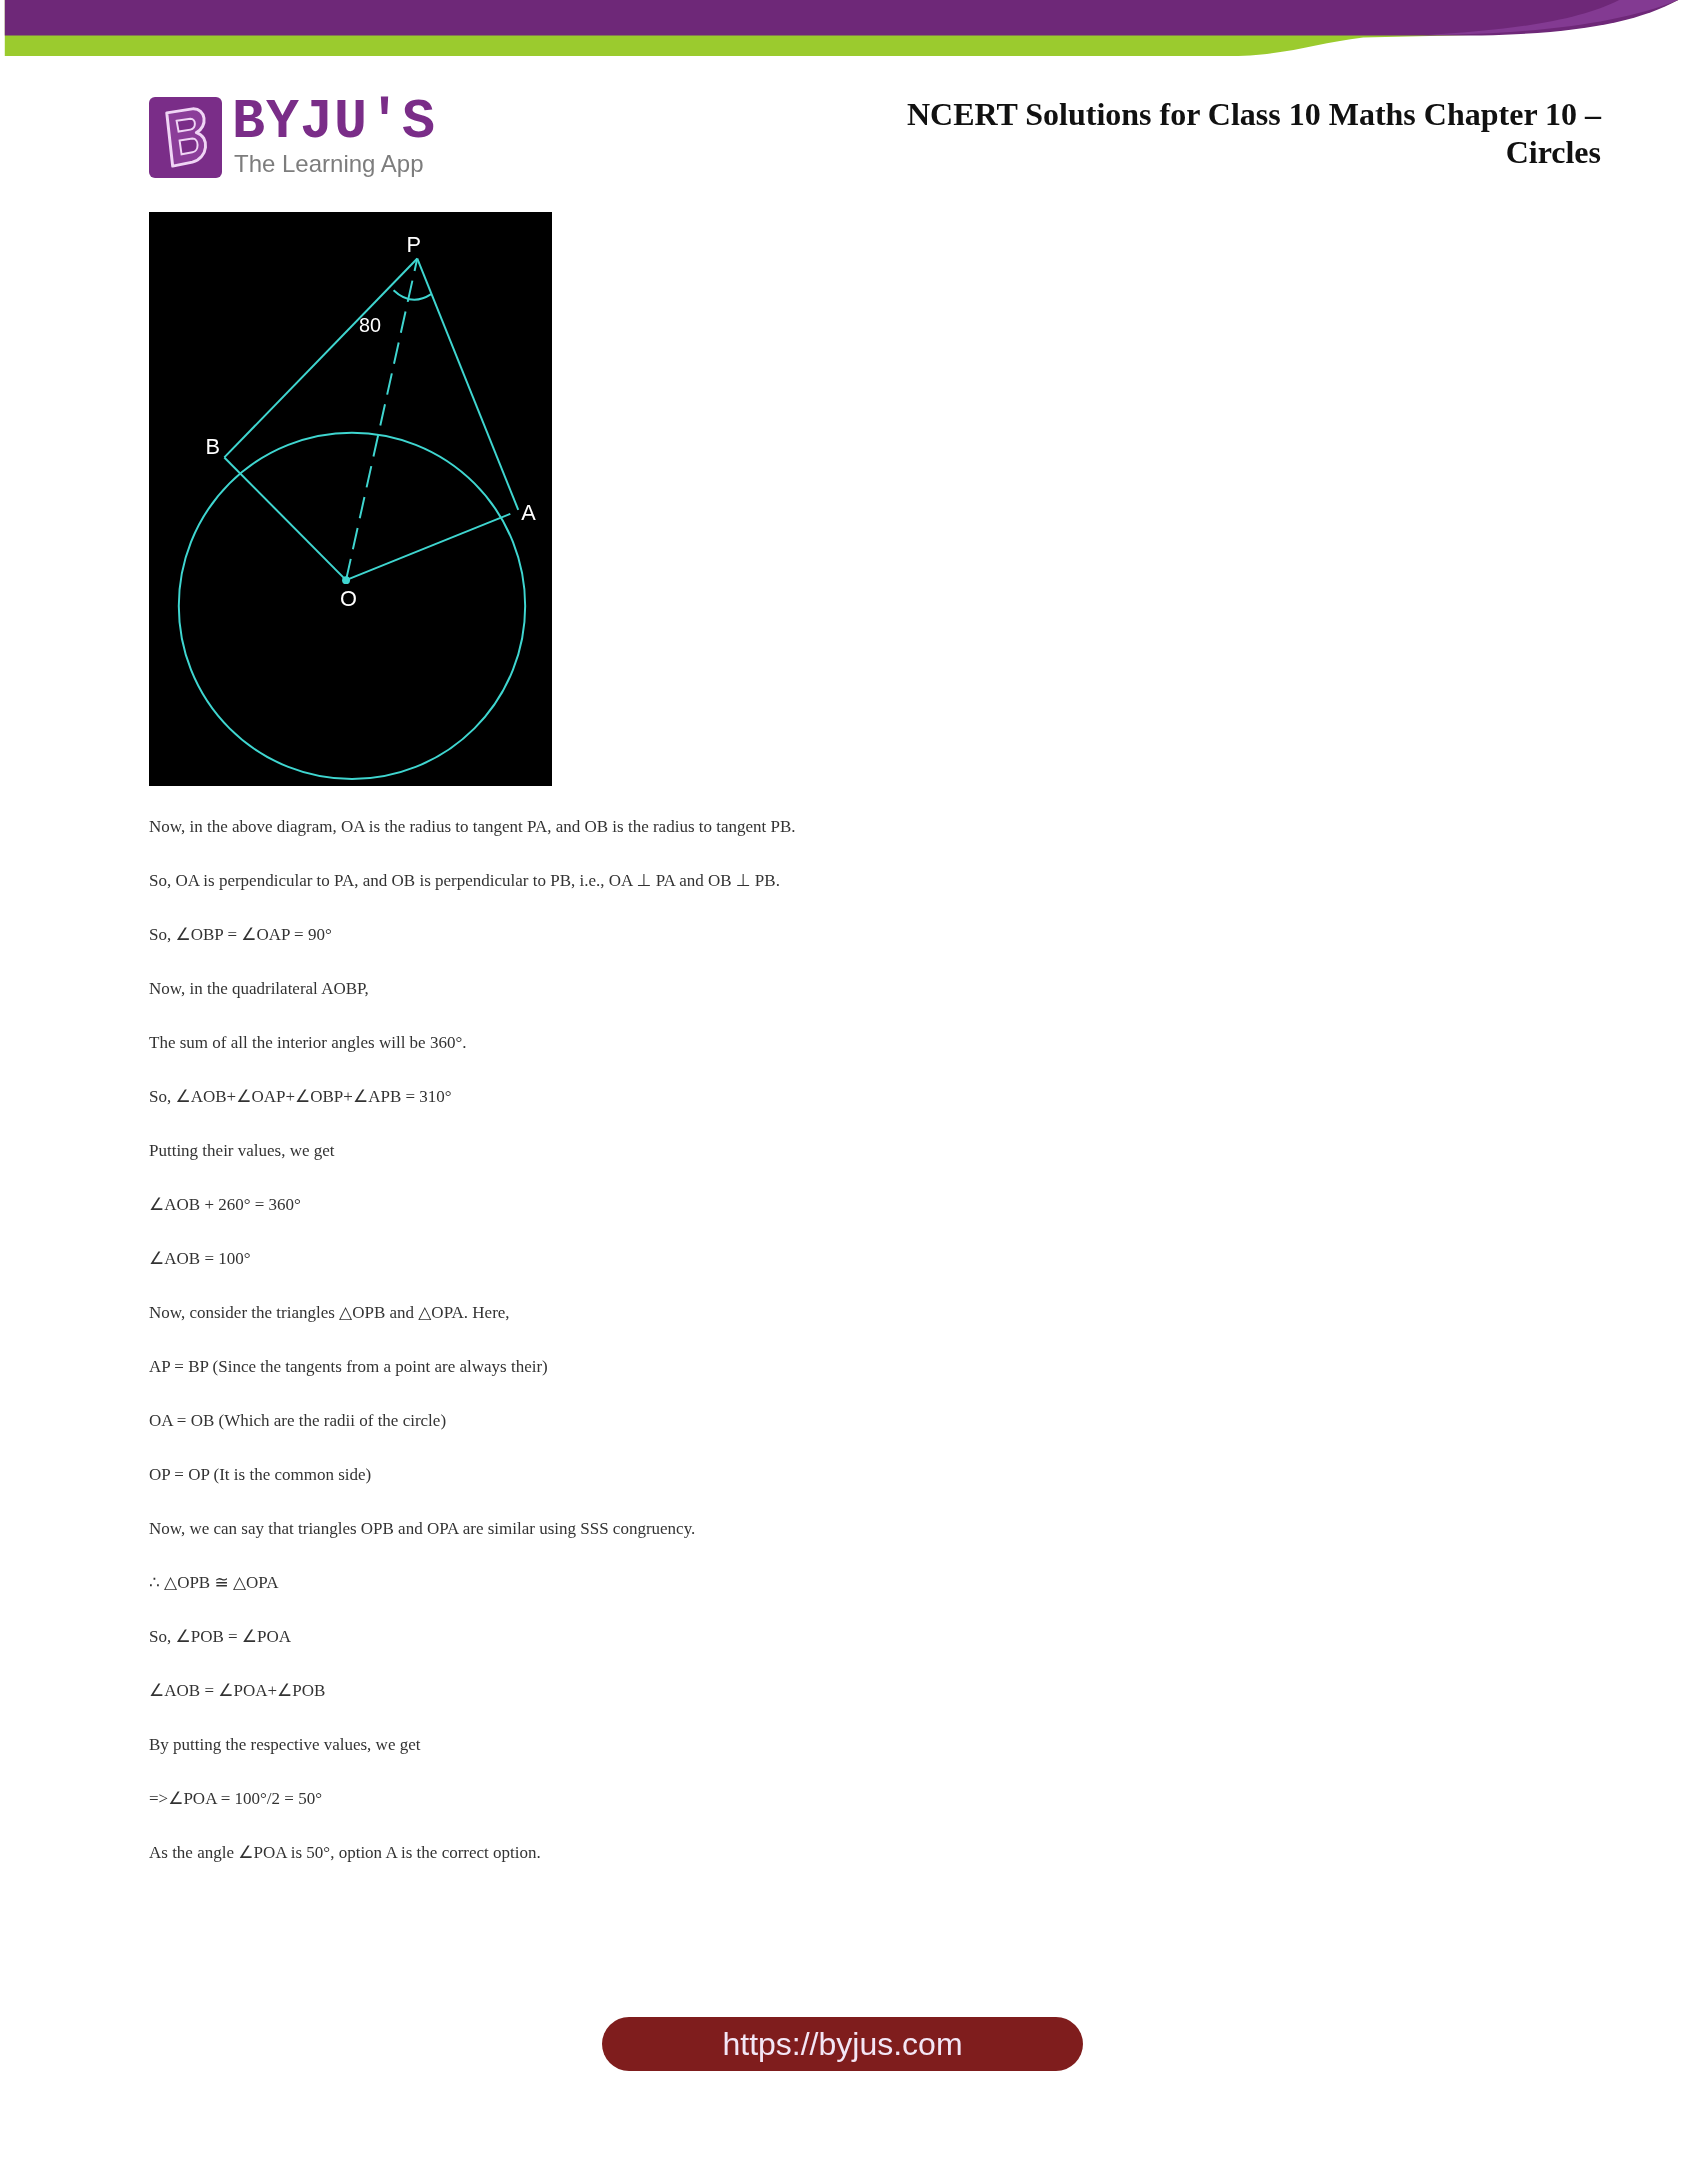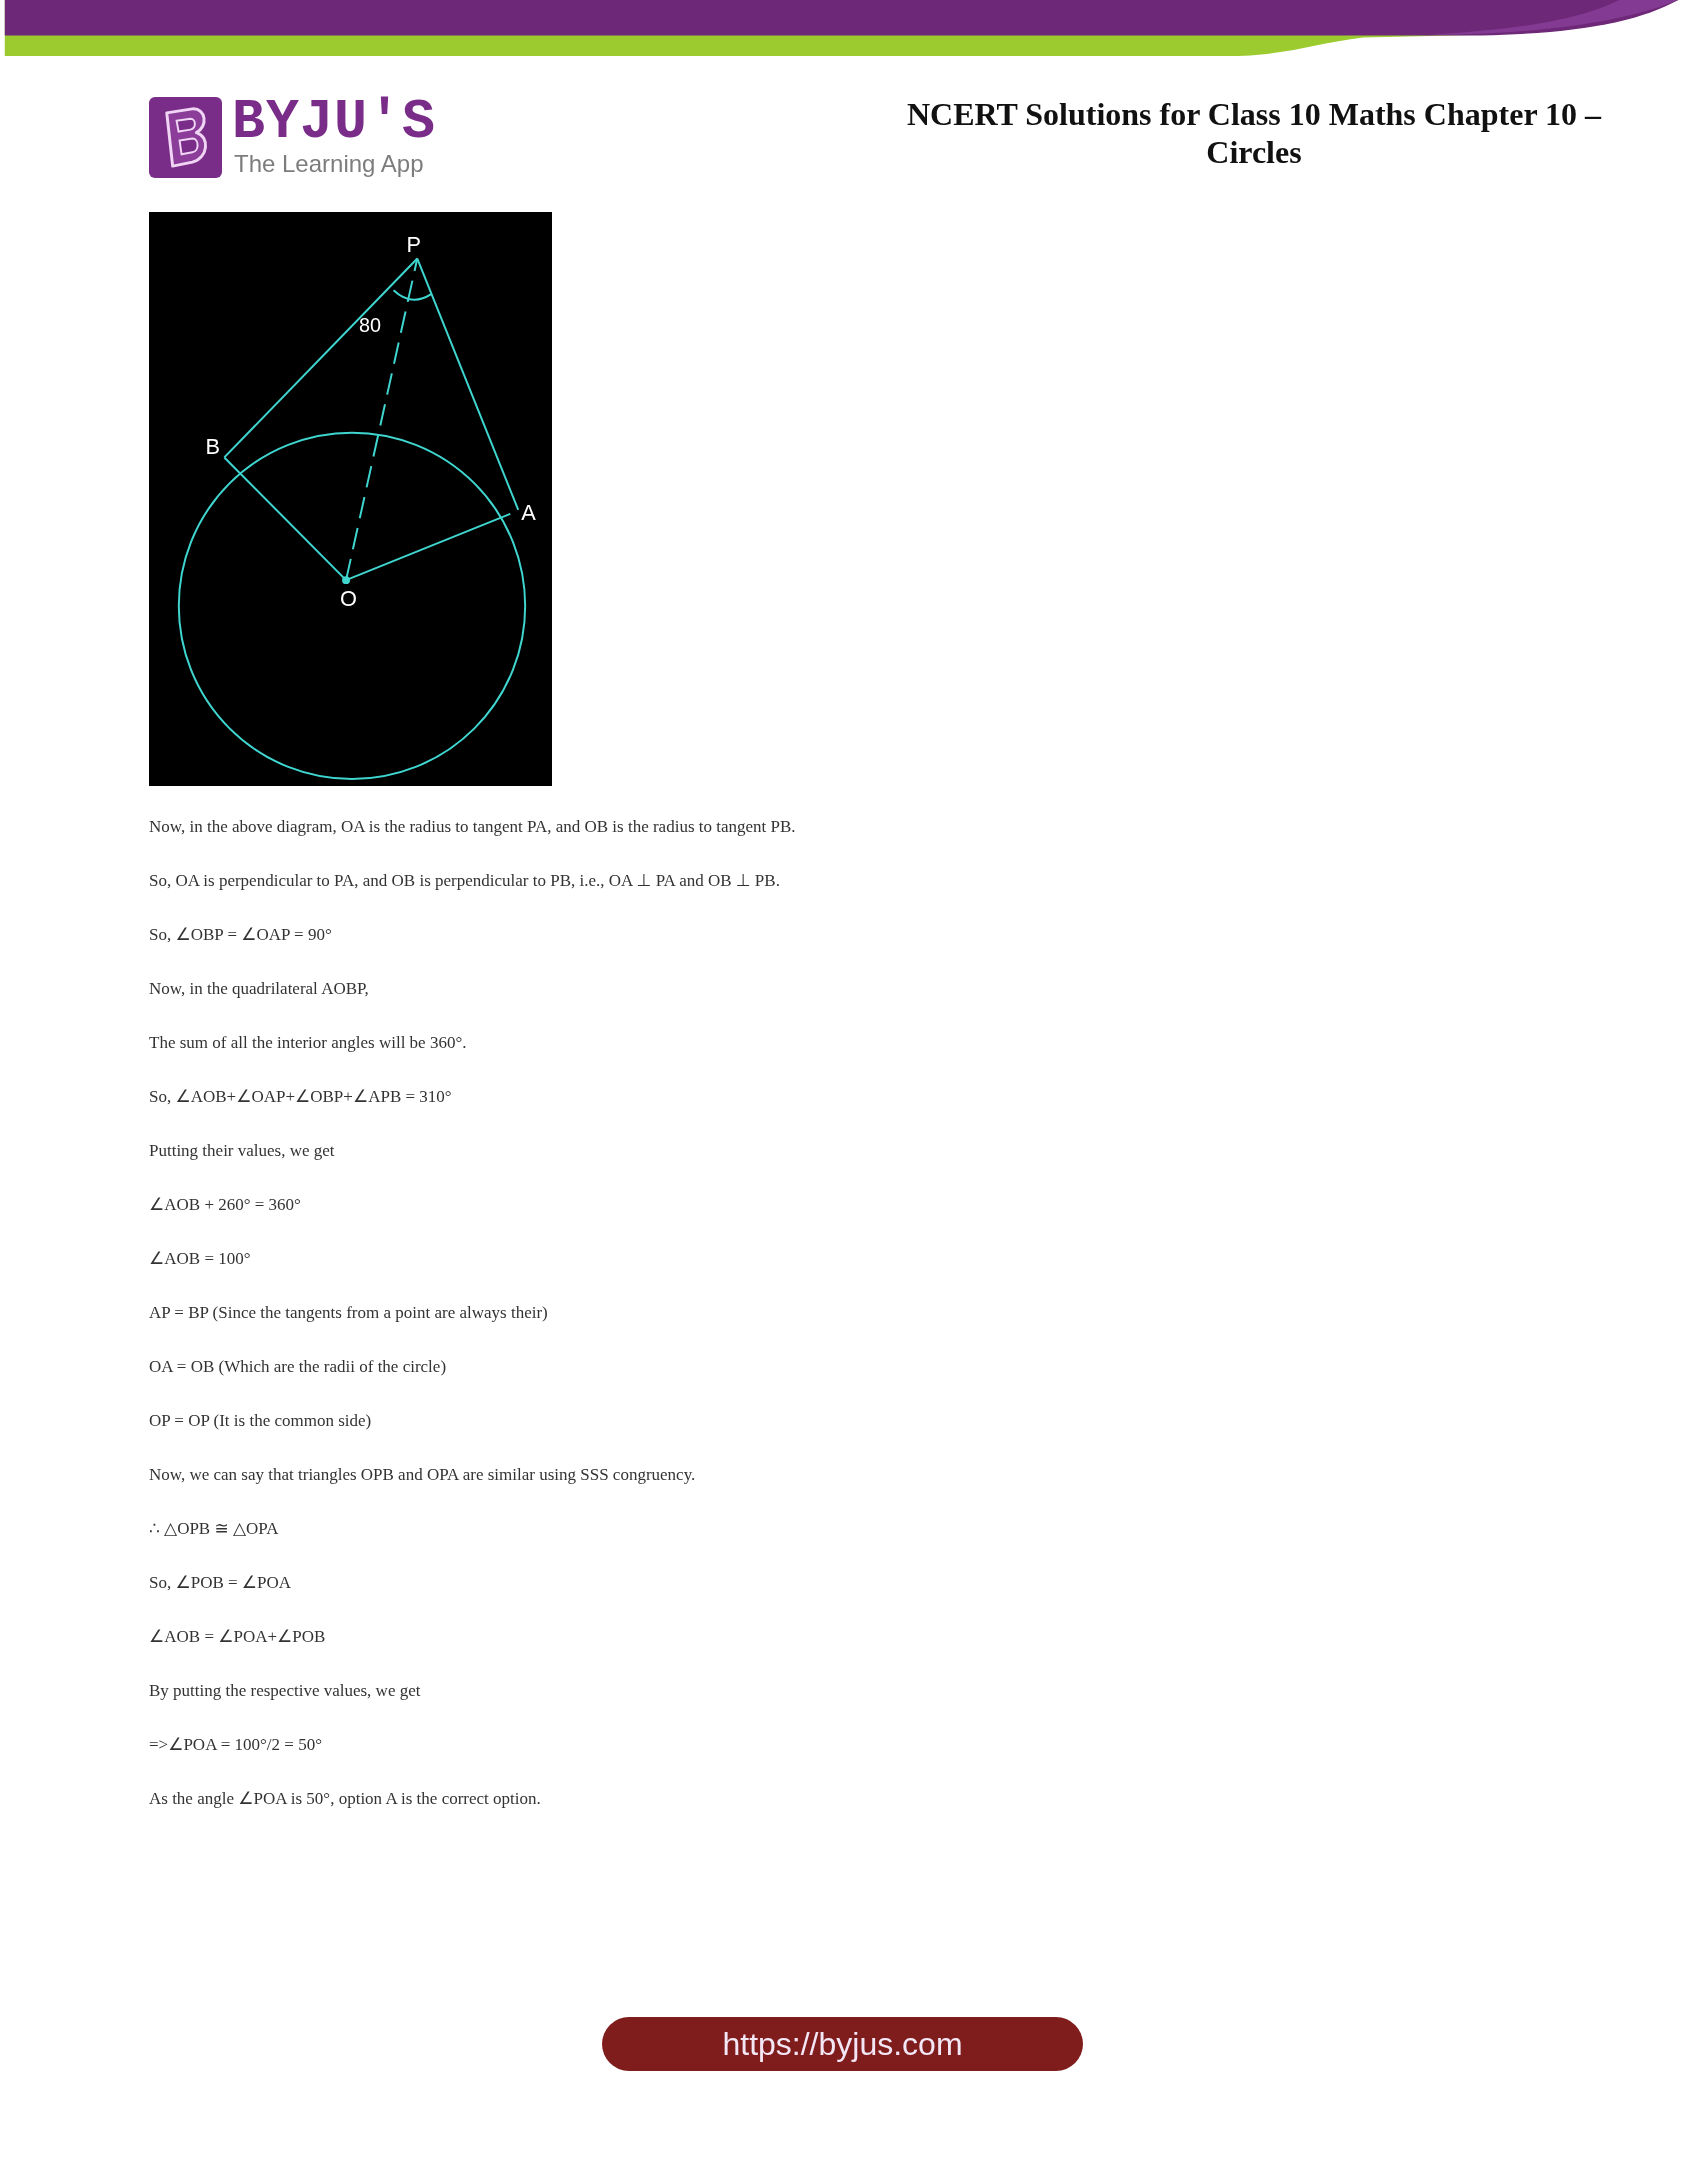--- a/index.html
+++ b/index.html
@@ -2,21 +2,21 @@
 <html><head>
 <meta charset="utf-8">
 <style>
   html, body { margin:0; padding:0; background:#ffffff; }
   body { width:1683px; height:2178px; position:relative; overflow:hidden; font-family:"Liberation Serif", serif; }
   .band { position:absolute; left:0; top:0; width:1683px; height:63px; }
   .logo { position:absolute; left:149px; top:97px; width:287px; height:85px; }
   .logo-mark { position:absolute; left:0; top:0; width:73px; height:81px; background:#7a2d88; border-radius:6px; }
   .logo-word { position:absolute; left:83px; top:-6px; font-family:Liberation Mono, monospace; font-weight:bold; font-size:55px; color:#7a2d88; letter-spacing:1px; }
   .logo-tag { position:absolute; left:85px; top:53px; font-family:"Liberation Sans", sans-serif; font-size:24px; color:#7d7d7d; }
-  .title { position:absolute; right:82px; top:95px; text-align:center; font-weight:bold; font-size:32px; line-height:38px; color:#111; }
+  .title { position:absolute; right:82px; top:95px; text-align:right; font-weight:bold; font-size:32px; line-height:38px; color:#111; }
   .diagram { position:absolute; left:149px; top:212px; width:403px; height:574px; background:#000; }
   .body-text { position:absolute; left:149px; top:800px; width:1386px; }
   .line { font-size:17px; line-height:54px; height:54px; color:#333333; white-space:nowrap; }
   .footer-pill { position:absolute; left:602px; top:2017px; width:481px; height:54px; background:#7f1d1d; border-radius:28px; color:#f3e6f5; font-family:"Liberation Sans", sans-serif; font-size:32px; line-height:54px; text-align:center; }
 </style>
 </head>
 <body>
 
 <svg class="band" viewBox="0 0 1700 64" width="1683" height="63">
   <path d="M0 0 H1700 V0 C1640 30 1560 34 1470 36 L1380 38 C1330 44 1300 57 1240 57 H0 Z" fill="#9bcb2e"></path>
@@ -72,20 +72,21 @@
 <div class="body-text">
   <div class="line">Now, in the above diagram, OA is the radius to tangent PA, and OB is the radius to tangent PB.</div>
   <div class="line">So, OA is perpendicular to PA, and OB is perpendicular to PB, i.e., OA ⊥ PA and OB ⊥ PB.</div>
   <div class="line">So, ∠OBP = ∠OAP = 90°</div>
   <div class="line">Now, in the quadrilateral AOBP,</div>
   <div class="line">The sum of all the interior angles will be 360°.</div>
   <div class="line">So, ∠AOB+∠OAP+∠OBP+∠APB = 310°</div>
   <div class="line">Putting their values, we get</div>
   <div class="line">∠AOB + 260° = 360°</div>
   <div class="line">∠AOB = 100°</div>
+  <div class="line">Now, consider the triangles △OPB and △OPA. Here,</div>
   <div class="line">AP = BP (Since the tangents from a point are always their)</div>
   <div class="line">OA = OB (Which are the radii of the circle)</div>
   <div class="line">OP = OP (It is the common side)</div>
   <div class="line">Now, we can say that triangles OPB and OPA are similar using SSS congruency.</div>
   <div class="line">∴ △OPB ≅ △OPA</div>
   <div class="line">So, ∠POB = ∠POA</div>
   <div class="line">∠AOB = ∠POA+∠POB</div>
   <div class="line">By putting the respective values, we get</div>
   <div class="line">=&gt;∠POA = 100°/2 = 50°</div>
   <div class="line">As the angle ∠POA is 50°, option A is the correct option.</div>

